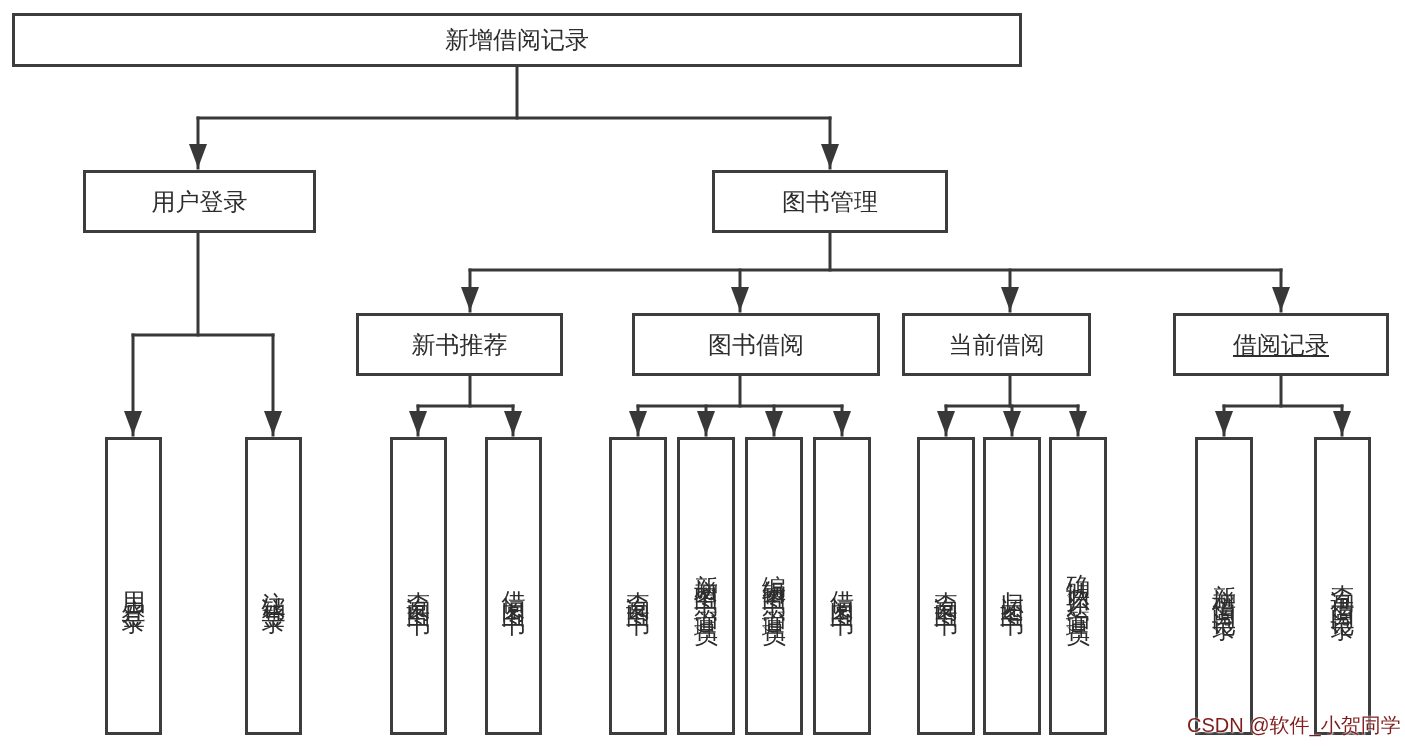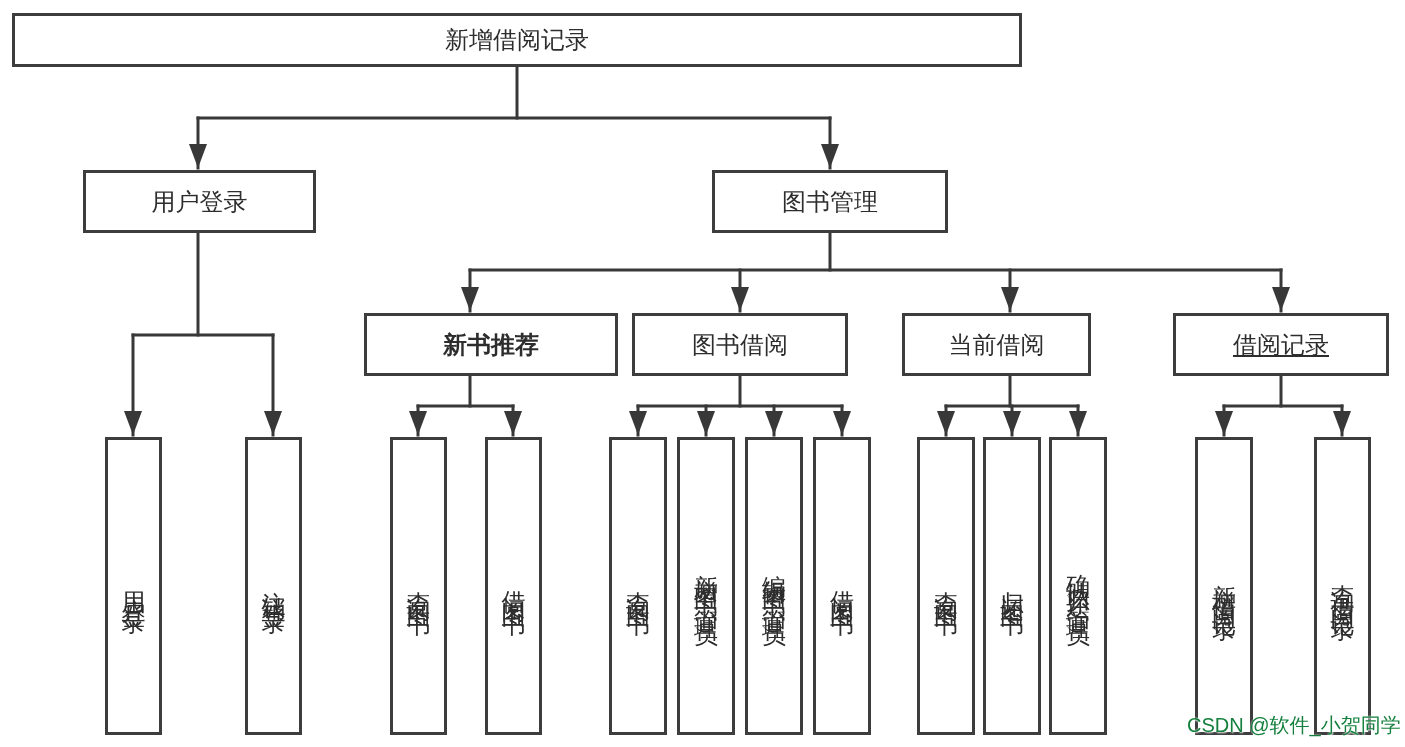--- a/index.html
+++ b/index.html
@@ -44,21 +44,21 @@
     line-height: 1;
     white-space: nowrap;
     font-size: 24px;
     color: #2d2d2d;
   }
   .watermark {
     position: absolute;
     left: 1187px;
     top: 712px;
     font-size: 20px;
-    color: #15803d;
+    color: #7f1d1d;
     z-index: 3;
     white-space: nowrap;
     text-shadow: 0 0 2px #ffffff, 1px 1px 2px rgba(255,255,255,0.9);
   }
 </style>
 </head>
 <body>
 
 <div class="canvas">
 
@@ -114,24 +114,24 @@
     <span>新增借阅记录</span>
   </div>
 
   <div class="box l2-box" style="left:83px; width:233px;">
     <span>用户登录</span>
   </div>
   <div class="box l2-box" style="left:712px; width:236px;">
     <span>图书管理</span>
   </div>
 
-  <div class="box l3-box" style="left:364px; width:254px;font-weight:bold;">
+  <div class="box l3-box" style="left:356px; width:207px;">
     <span>新书推荐</span>
   </div>
-  <div class="box l3-box" style="left:632px; width:216px;">
+  <div class="box l3-box" style="left:632px; width:248px;">
     <span>图书借阅</span>
   </div>
   <div class="box l3-box" style="left:902px; width:189px;">
     <span>当前借阅</span>
   </div>
   <div class="box l3-box" style="left:1173px; width:216px;text-decoration:underline;">
     <span>借阅记录</span>
   </div>
 
   <div class="box leaf" style="left:105px;">

